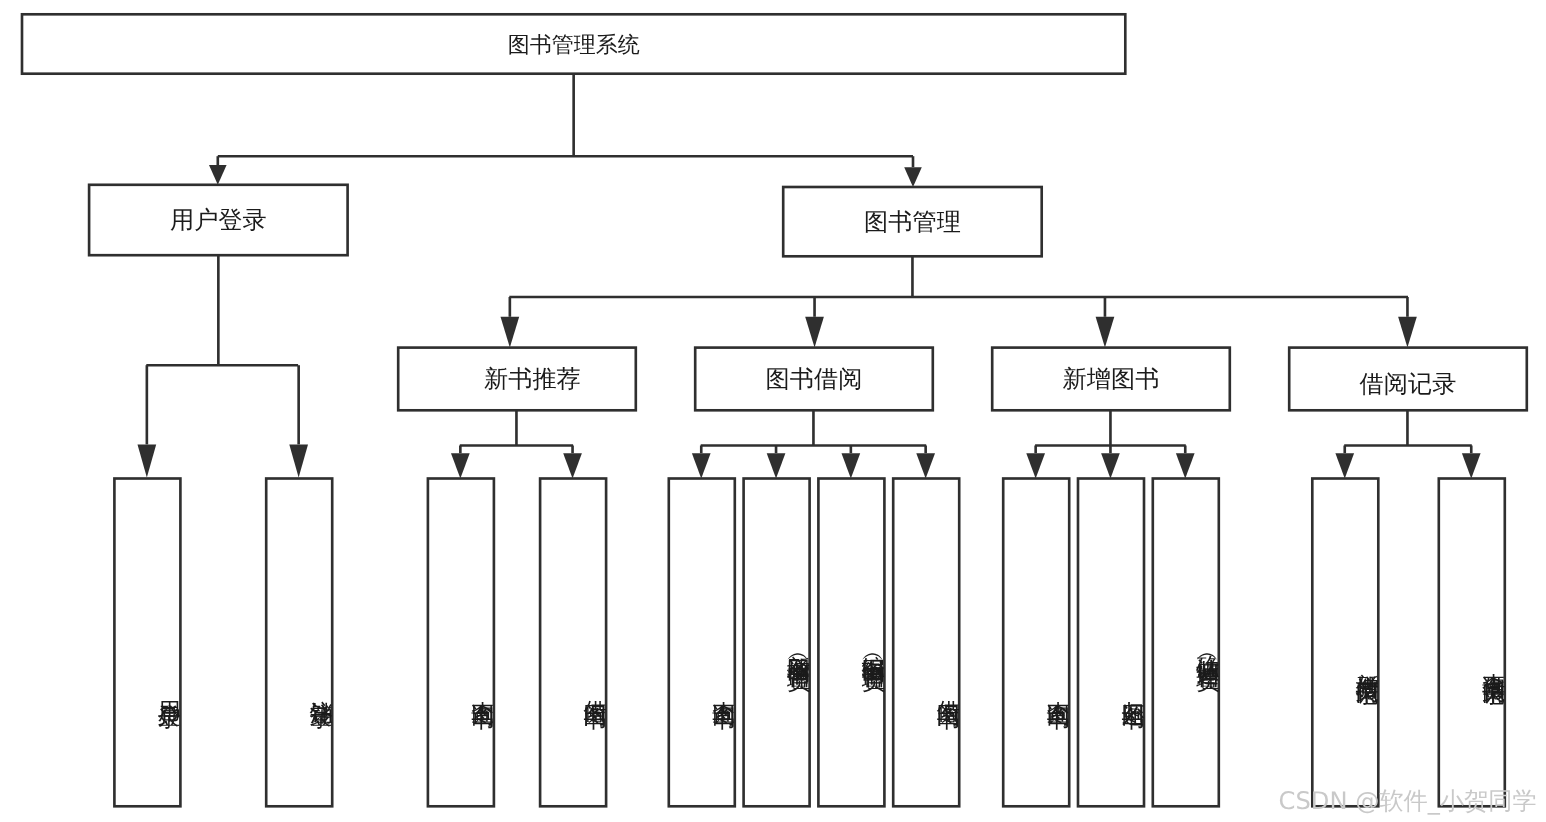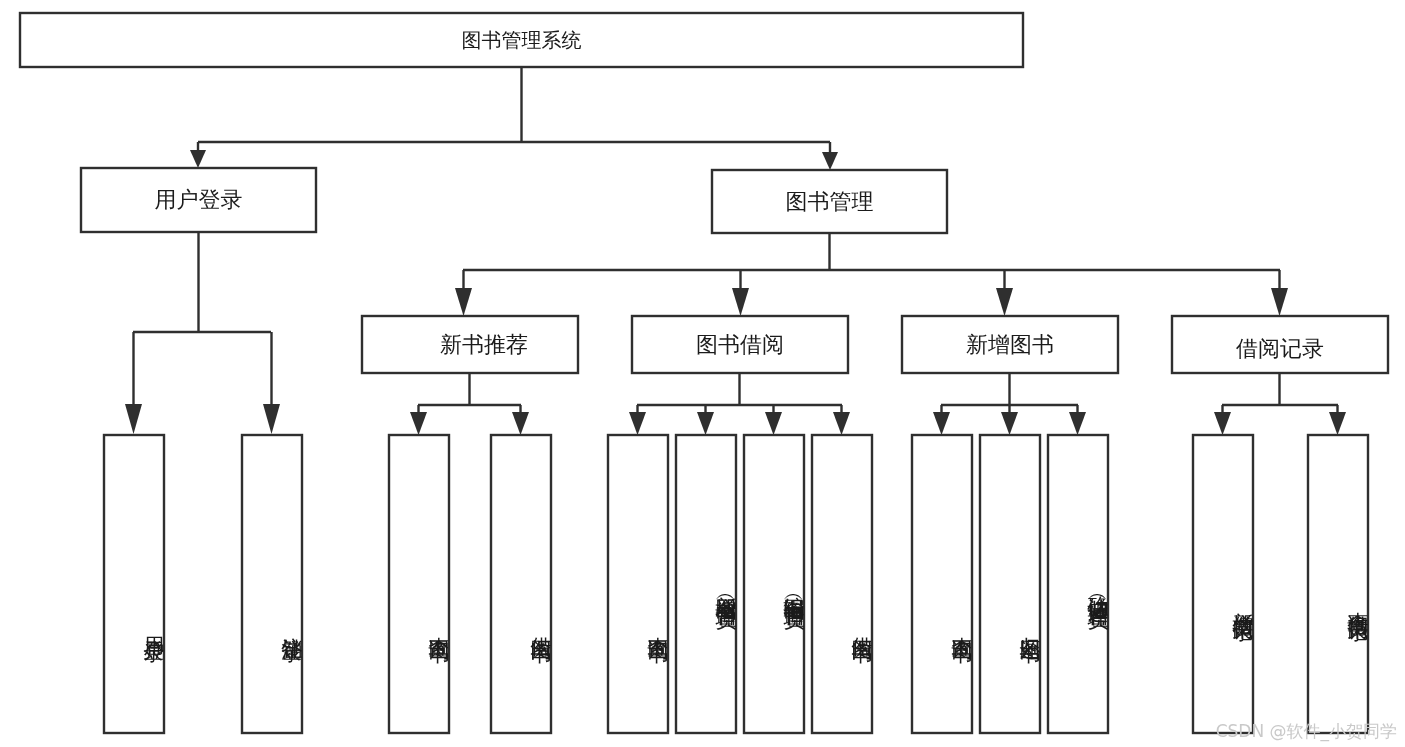--- a/index.html
+++ b/index.html
@@ -66,21 +66,21 @@
     font-size: 22px;
     color: #1b1b1b;
     white-space: nowrap;
     pointer-events: none;
   }
   .watermark {
     position: absolute;
     right: 8px;
     bottom: 4px;
     font-family: "DejaVu Sans", "Liberation Sans", sans-serif;
-    font-size: 17px;
+    font-size: 22px;
     color: #c9c9c9;
     white-space: nowrap;
     pointer-events: none;
   }
 </style>
 </head>
 <body>
 
 <div id="diagram-root">
 

